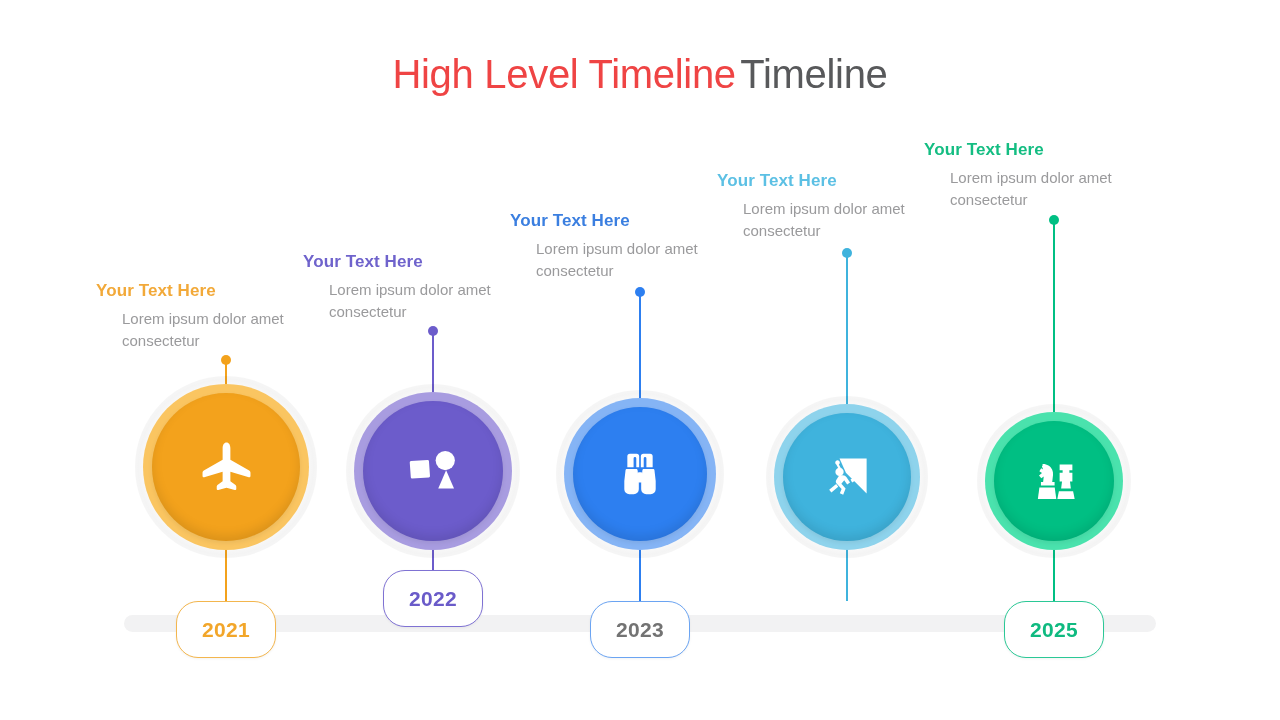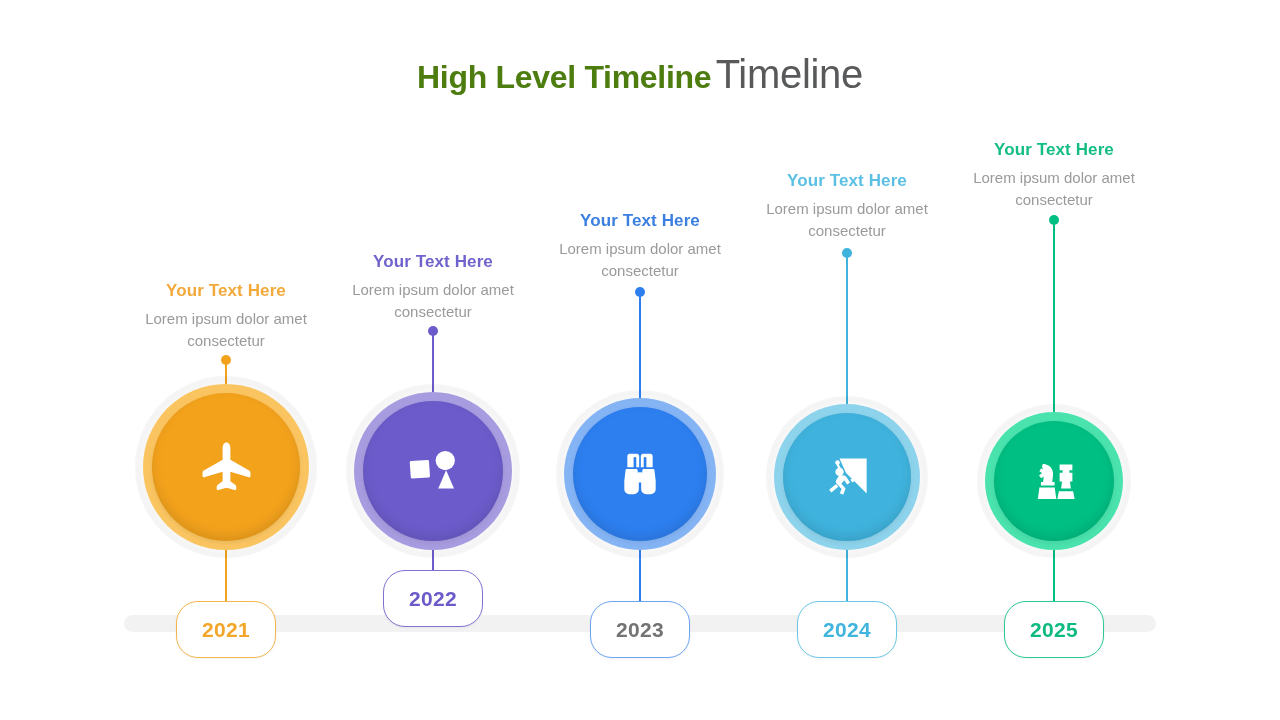--- a/index.html
+++ b/index.html
@@ -26,23 +26,23 @@
   
   .title-wrap {
     position: absolute;
     top: 52px;
     left: 0;
     width: 1280px;
     text-align: center;
     white-space: nowrap;
   }
   .title-bold {
-    font-size: 32px;
-    font-weight: bold;
-    color: #4d7c0f;
+    font-size: 40px;
+    font-weight: normal;
+    color: #ef4444;
     letter-spacing: -0.3px;
   }
   .title-light {
     font-size: 40px;
     font-weight: normal;
     color: #58595b;
     letter-spacing: -0.3px;
   }
 
   
@@ -78,21 +78,20 @@
     height: 10px;
     margin-left: -5px;
     border-radius: 50%;
   }
 
   
   .txt {
     position: absolute;
     left: 0;
     width: 260px;
-    text-align: center;
   }
   .txt .head {
     font-size: 17px;
     font-weight: bold;
     margin: 0 0 7px 0;
     letter-spacing: 0.1px;
   }
   .txt .sub {
     font-size: 15px;
     font-weight: normal;
@@ -202,23 +201,20 @@
                 <path fill="#fff" d="M22 8h34v44L30 26z"></path>
                 <circle cx="22" cy="25" r="5.2" fill="#fff"></circle>
                 <path fill="#fff" d="M19.5 10.5c1.6 0 2.9 1.3 2.9 2.9 0 1-.5 1.9-1.3 2.4l3.2 5.6-2.4 1.4-4-7c-.8-.5-1.3-1.4-1.3-2.4 0-1.6 1.3-2.9 2.9-2.9z"></path>
                 <path fill="#fff" d="M24.5 29.5c2.6-.8 5 .4 6.3 2.3l4.4 6.4-3.6 2.5-3.7-5.4-3.6 4.6 5.3 5.8-3 7.8-4.2-1.6 2.2-5.6-6.3-6.8c-1.1-1.2-1.3-3-.4-4.4l3-4.6c.7-1.1 1.7-1.6 2.9-2z"></path>
                 <path fill="#fff" d="M17.8 40.2 9 47.3l2.8 3.4 8.6-7z"></path>
                 <path fill="#fff" d="M35.8 34.6 45 29l2.2 3.7-9.4 5.7z"></path>
               </svg>
             </span>
           </div>
         </div>
-        <div class="pill" style="top: 601px; border-color: rgb(108, 200, 230);">
-          <span style="color: rgb(65, 181, 222);">2024</span>
-        </div>
       </div>
       <div class="node" style="left: 640px;">
         <div class="stem" style="top: 292px; height: 309px; background: rgb(45, 127, 240);"></div>
         <div class="stem-dot" style="top: 287px; background: rgb(45, 127, 240);"></div>
         <div class="txt" style="top: 211px;">
           <p class="head" style="color: rgb(59, 127, 224);">Your Text Here</p>
           <p class="sub">Lorem ipsum dolor amet consectetur</p>
         </div>
         <div class="circle-wrap" style="width: 168px; height: 168px; top: 390px; margin-left: -84px;">
           <div class="halo" style="width: 168px; height: 168px;"></div>

